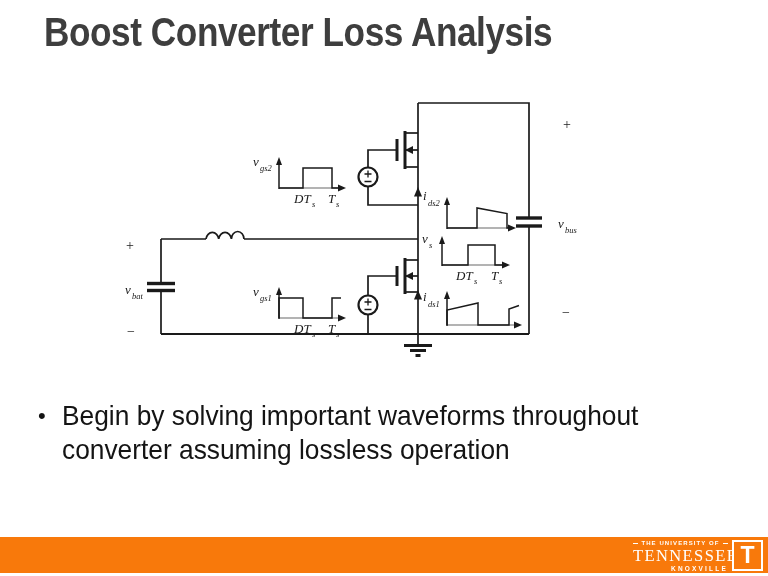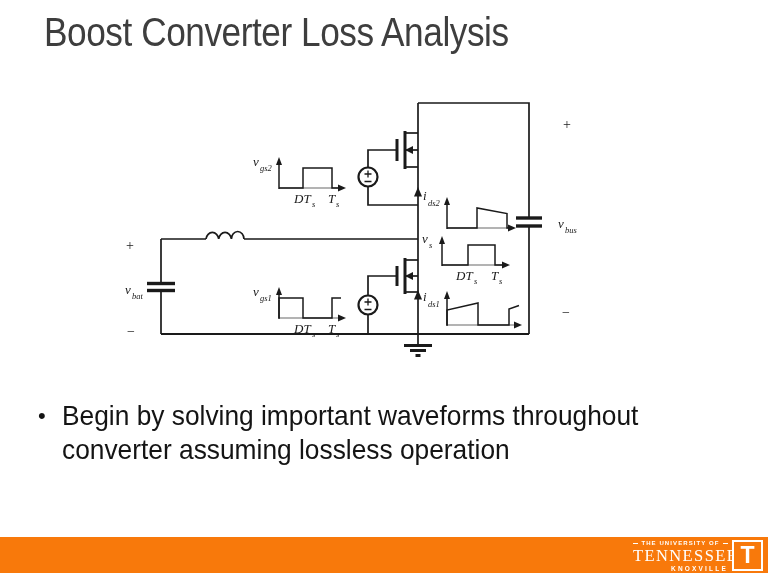--- a/index.html
+++ b/index.html
@@ -3,21 +3,21 @@
 <meta charset="utf-8">
 <style>
   html,body{margin:0;padding:0;}
   body{
     width:768px;height:576px;position:relative;overflow:hidden;
     background:#ffffff;font-family:"Liberation Sans",sans-serif;
   }
   
   .slide-title{
     position:absolute;left:44px;top:8px;width:700px;
-    font-size:40px;font-weight:400;color:#3e3e3e;line-height:1.2;
+    font-size:40px;font-weight:700;color:#3e3e3e;line-height:1.2;
     white-space:nowrap;
   }
   .slide-title>span{display:inline-block;transform:scaleX(.88);transform-origin:left center;letter-spacing:-.5px;}
   
   .bullet-row{
     position:absolute;left:38px;top:399px;width:680px;
     display:flex;align-items:flex-start;color:#141414;
   }
   .bullet-marker{width:24px;font-size:22px;line-height:34px;flex:0 0 24px;}
   .bullet-lines{font-size:28px;line-height:34px;transform:scaleX(.94);transform-origin:left top;white-space:nowrap;}

